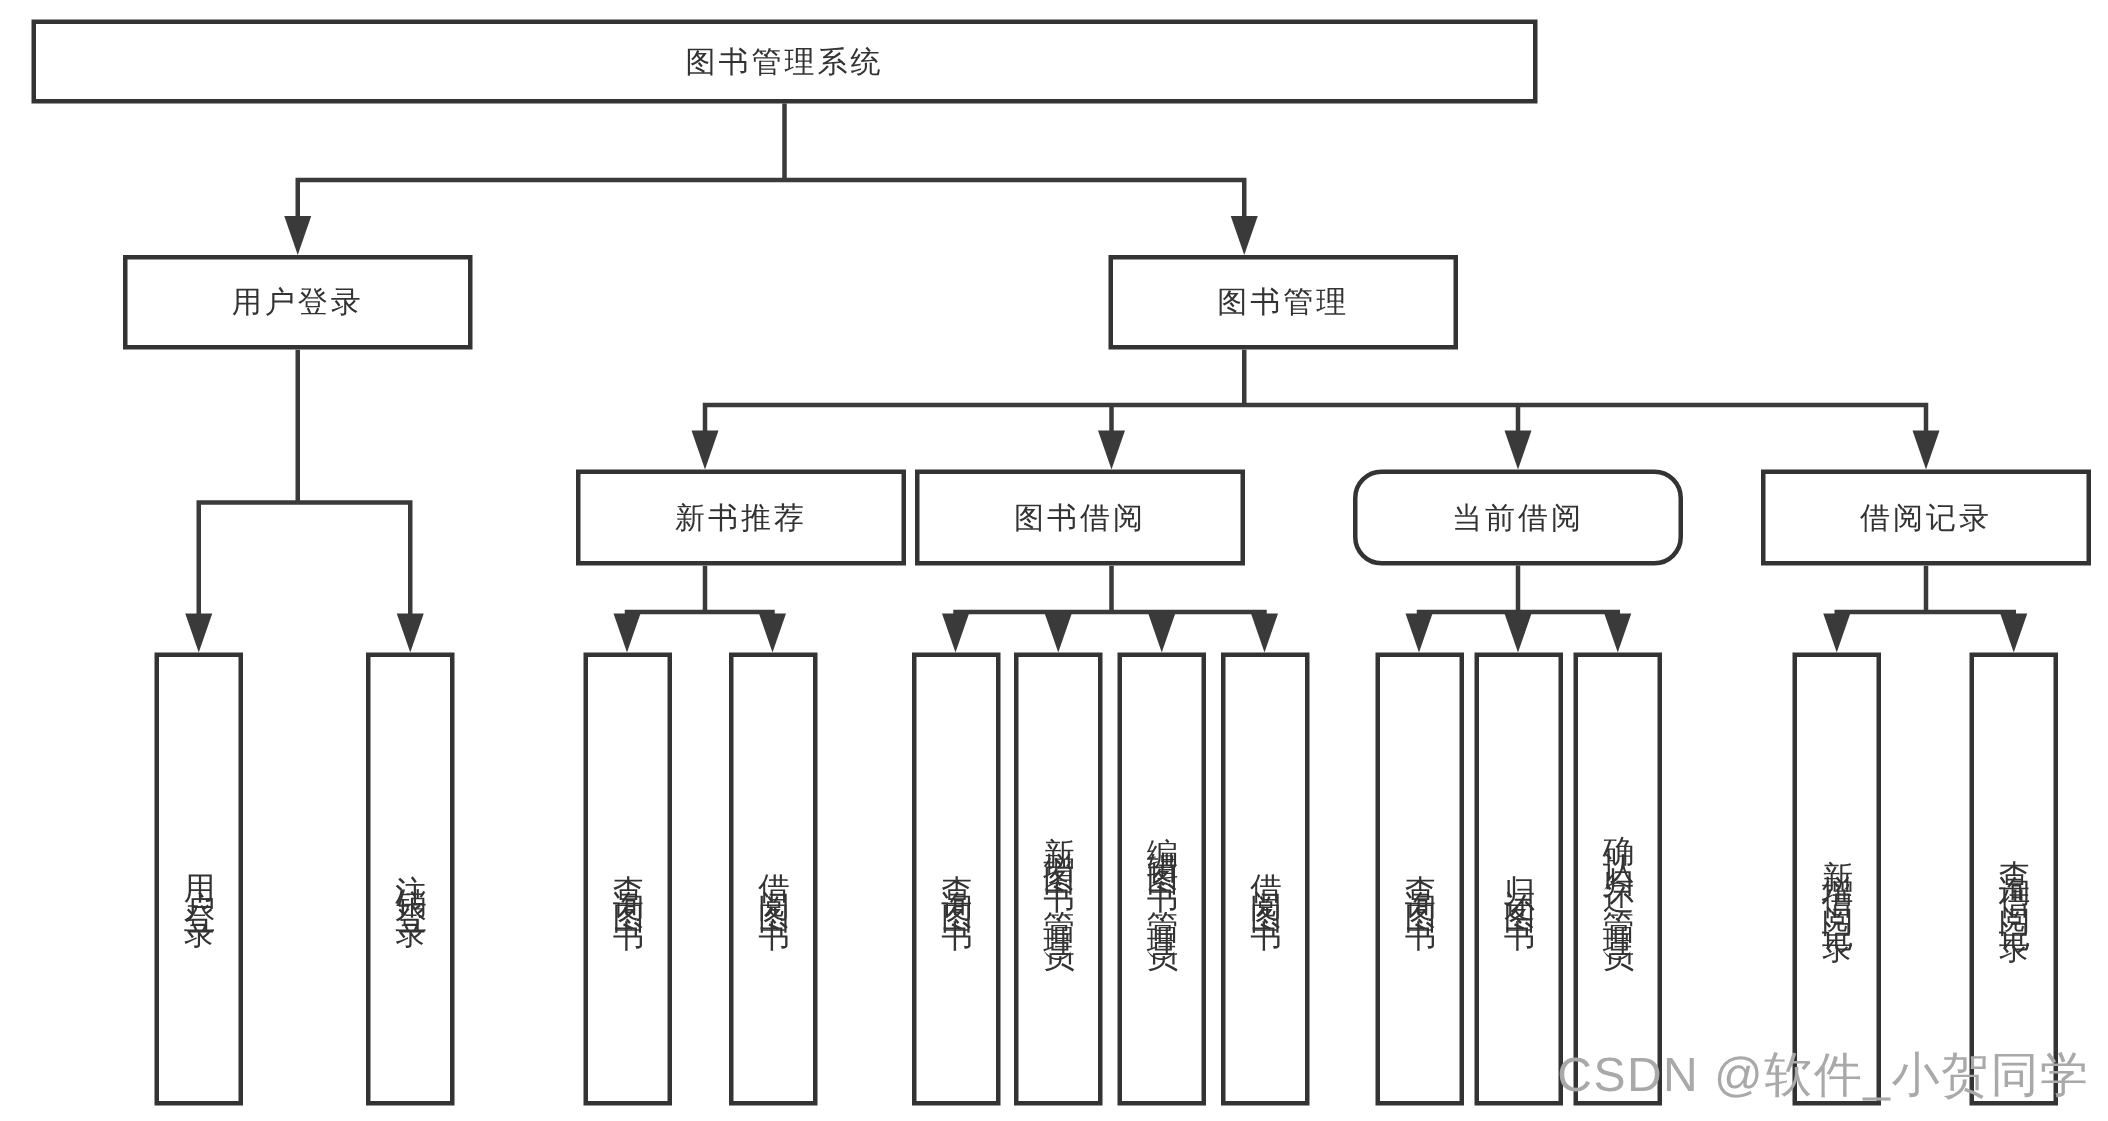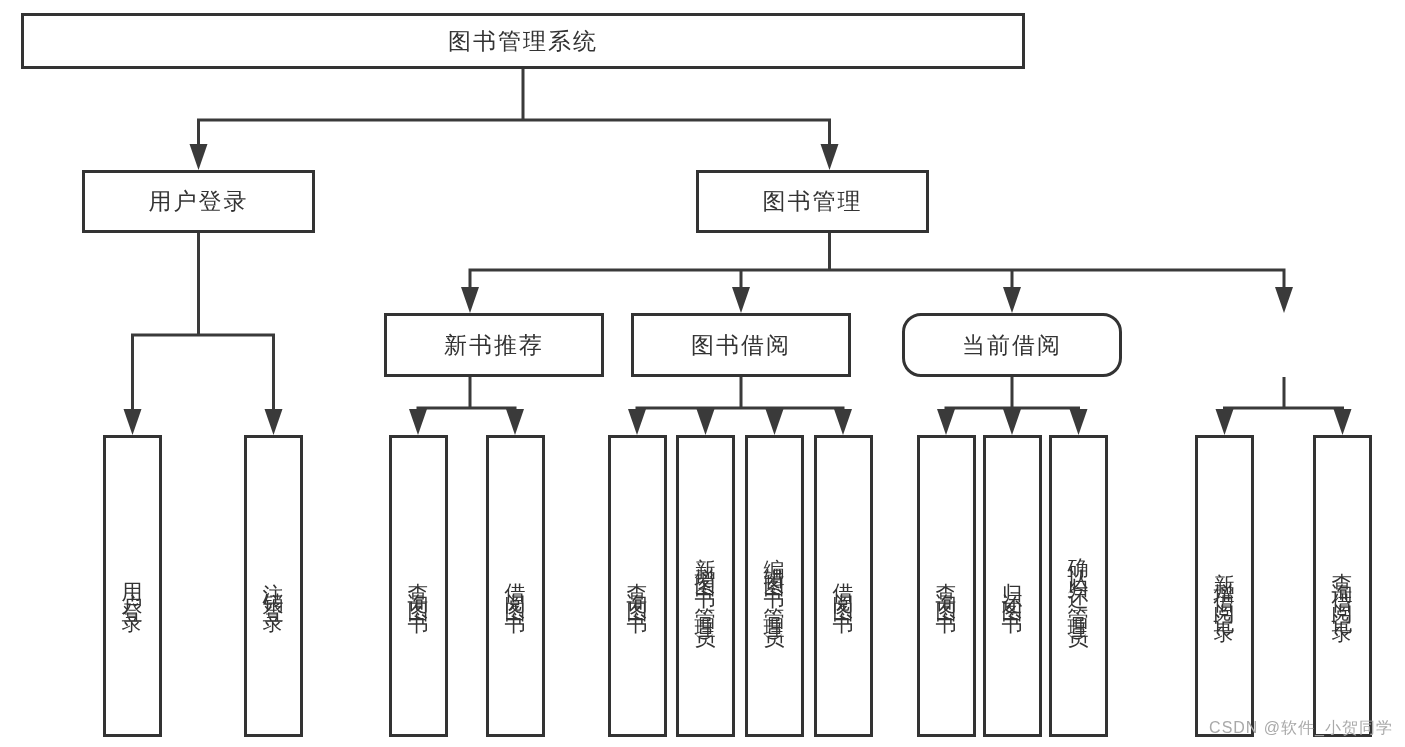--- a/index.html
+++ b/index.html
@@ -14,43 +14,43 @@
   .canvas{position:relative;width:1405px;height:747px;background:var(--bg);overflow:hidden;}
   .edges{position:absolute;left:0;top:0;width:1405px;height:747px;}
   .edge{stroke:var(--line);stroke-width:3;fill:none;}
   .arrow{fill:var(--line);stroke:none;}
   .node{
     position:absolute;box-sizing:border-box;background:#fff;
     border:3px solid var(--border);
     display:flex;align-items:center;justify-content:center;
     color:var(--text);
   }
-  .hnode{font-size:23px;letter-spacing:2px;white-space:nowrap;}
+  .hnode{font-size:20px;letter-spacing:2px;white-space:nowrap;}
   .leaf span{
     writing-mode:vertical-rl;text-orientation:mixed;
     font-size:21px;letter-spacing:10px;line-height:1;color:var(--text);
   }
   
   .n-root{left:21px;top:13px;width:1004px;height:56px;}
   .n-user-login{left:82px;top:170px;width:233px;height:63px;}
-  .n-book-mgmt{left:696px;top:170px;width:233px;height:63px;}
+  .n-book-mgmt{left:739px;top:170px;width:233px;height:63px;}
   .l3{top:313px;width:220px;height:64px;}
   .n-new-book-rec{left:360px;margin-left:24px;}
-  .n-book-borrow{left:631px;text-align:center;}
+  .n-book-borrow{left:610px;text-align:center;}
   .n-current-borrow{left:902px;border-radius:19px;}
   .n-borrow-records{left:1174px;}
   .leaf{top:435px;width:59px;height:302px;}
   .lf1{left:103px;}  .lf2{left:244px;}
   .lf3{left:389px;}  .lf4{left:486px;}
   .lf5{left:608px;}  .lf6{left:676px;}  .lf7{left:745px;}  .lf8{left:814px;}
   .lf9{left:917px;}  .lf10{left:983px;} .lf11{left:1049px;}
   .lf12{left:1195px;}.lf13{left:1313px;}
   .watermark{
     position:absolute;right:12px;bottom:8px;
-    font-size:16px;letter-spacing:1px;color:var(--wm);white-space:nowrap;
+    font-size:32px;letter-spacing:1px;color:var(--wm);white-space:nowrap;
   }
 </style>
 </head>
 <body>
 
 <div class="canvas">
 
   <svg class="edges" width="1405" height="747" viewBox="0 0 1405 747" aria-hidden="true">
 
     <path class="edge" d="M523,68 V120 M197,120 H831 M198.5,120 V150 M829.5,120 V150"></path>
@@ -88,20 +88,21 @@
   </svg>
 
   <div class="node hnode n-root">图书管理系统</div>
 
   <div class="node hnode n-user-login">用户登录</div>
   <div class="node hnode n-book-mgmt">图书管理</div>
 
   <div class="node hnode l3 n-new-book-rec">新书推荐</div>
   <div class="node hnode l3 n-book-borrow">图书借阅</div>
   <div class="node hnode l3 n-current-borrow">当前借阅</div>
+  <div class="node hnode l3 n-borrow-records">借阅记录</div>
 
   <div class="node leaf lf1">
       <span>用户登录</span>
     </div>
   <div class="node leaf lf2">
       <span>注销登录</span>
     </div>
 
   <div class="node leaf lf3">
       <span>查询图书</span>

